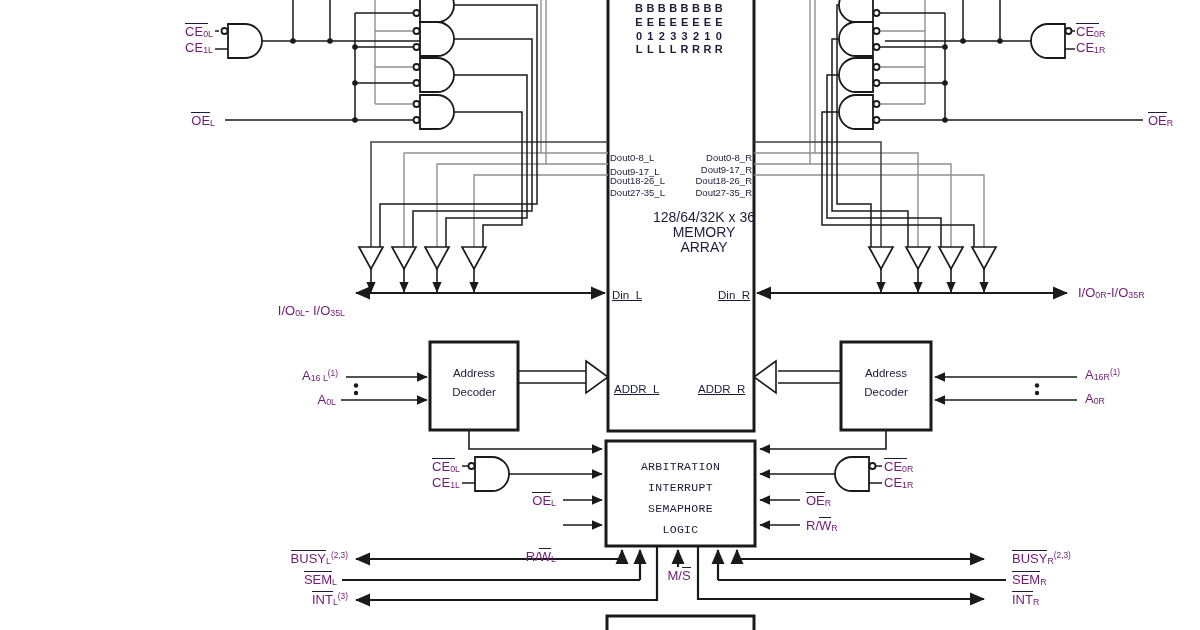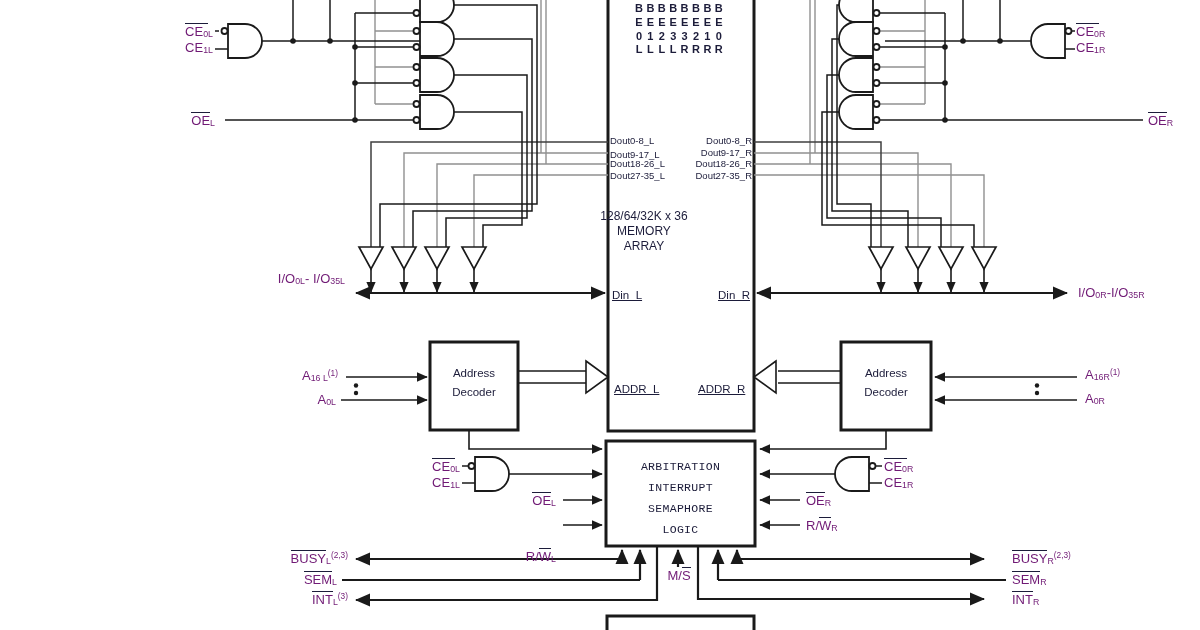--- a/index.html
+++ b/index.html
@@ -3,23 +3,23 @@
 <meta charset="utf-8">
 <style>
   html,body{margin:0;padding:0;background:#fff;}
   #stage{position:relative;width:1200px;height:630px;background:#ffffff;overflow:hidden;
          font-family:"Liberation Sans",sans-serif;}
   #wires-svg{position:absolute;left:0;top:0;}
   .sig{position:absolute;font-size:13px;line-height:1.12;color:#701a75;white-space:nowrap;}
   .sig .sb{font-size:68%;vertical-align:-0.12em;}
   .sig .sp{font-size:64%;vertical-align:0.5em;}
   .sig .ov{display:inline-block;border-top:1.4px solid #1c1c3a;padding-top:0.5px;line-height:1.0;}
-  .dlab{position:absolute;font-size:9.5px;line-height:1;color:#1c1c3a;white-space:nowrap;}
+  .dlab{position:absolute;font-size:9.5px;line-height:1;color:#1c1c3a;white-space:nowrap;margin-top:17px;}
   .boxlab{position:absolute;font-size:11.5px;line-height:1;color:#1c1c3a;white-space:nowrap;text-decoration:underline;}
-  .memtext{position:absolute;left:578px;width:132px;text-align:center;font-size:12px;color:#1c1c3a;line-height:1;}
+  .memtext{position:absolute;left:638px;width:132px;text-align:center;font-size:14px;color:#1c1c3a;line-height:1;}
   .arbline{position:absolute;left:607px;width:147px;text-align:center;font-size:11.5px;color:#1c1c3a;line-height:1;letter-spacing:0.3px;font-family:Liberation Mono, monospace;}
   .decline{position:absolute;text-align:center;font-size:11.5px;color:#1c1c3a;line-height:1;}
   .be-col{position:absolute;top:2px;width:12px;text-align:center;
           font-size:11px;font-weight:bold;color:#1c1c3a;}
   .be-col span{display:block;line-height:13.8px;}
   #be-columns{position:absolute;left:0;top:0;width:100%;height:100%;pointer-events:none;}
 </style>
 </head>
 <body>
 
@@ -327,21 +327,21 @@
 <div class="decline" style="left:841px;top:387px;width:90px">Decoder</div>
 
 <div class="arbline" style="top:461px">ARBITRATION</div>
 <div class="arbline" style="top:482px">INTERRUPT</div>
 <div class="arbline" style="top:503px">SEMAPHORE</div>
 <div class="arbline" style="top:524px">LOGIC</div>
 
 <div class="sig" style="right:987px;top:23px;text-align:right"><span class="ov"><span>CE</span><span class="sb">0</span></span><span class="sb">L</span></div>
 <div class="sig" style="right:987px;top:41px;text-align:right"><span>CE</span><span class="sb">1L</span></div>
 <div class="sig" style="right:985px;top:112px;text-align:right"><span class="ov"><span>OE</span></span><span class="sb">L</span></div>
-<div class="sig" style="right:855px;top:272px;"><span>I/O</span><span class="sb">0L</span><span>- </span><span>I/O</span><span class="sb">35L</span></div>
+<div class="sig" style="right:855px;top:304px;"><span>I/O</span><span class="sb">0L</span><span>- </span><span>I/O</span><span class="sb">35L</span></div>
 <div class="sig" style="right:862px;top:369px;text-align:left"><span>A</span><span class="sb">16 L</span><span class="sp">(1)</span></div>
 <div class="sig" style="right:864px;top:393px;text-align:left"><span>A</span><span class="sb">0L</span></div>
 <div class="sig" style="right:740px;top:458px;text-align:right"><span class="ov"><span>CE</span><span class="sb">0</span></span><span class="sb">L</span></div>
 <div class="sig" style="right:740px;top:476px;text-align:right"><span>CE</span><span class="sb">1L</span></div>
 <div class="sig" style="right:644px;top:492px;text-align:right"><span class="ov"><span>OE</span></span><span class="sb">L</span></div>
 <div class="sig" style="right:644px;top:548px;text-align:right"><span>R/</span><span class="ov"><span>W</span></span><span class="sb">L</span></div>
 <div class="sig" style="right:852px;top:550px;text-align:right"><span class="ov"><span>BUSY</span></span><span class="sb">L</span><span class="sp">(2,3)</span></div>
 <div class="sig" style="right:863px;top:571px;text-align:right"><span class="ov"><span>SEM</span></span><span class="sb">L</span></div>
 <div class="sig" style="right:852px;top:591px;text-align:right"><span class="ov"><span>INT</span></span><span class="sb">L</span><span class="sp">(3)</span></div>
 <div class="sig" style="left:663px;top:567px;width:32px;text-align:center"><span>M/</span><span class="ov"><span>S</span></span></div>

